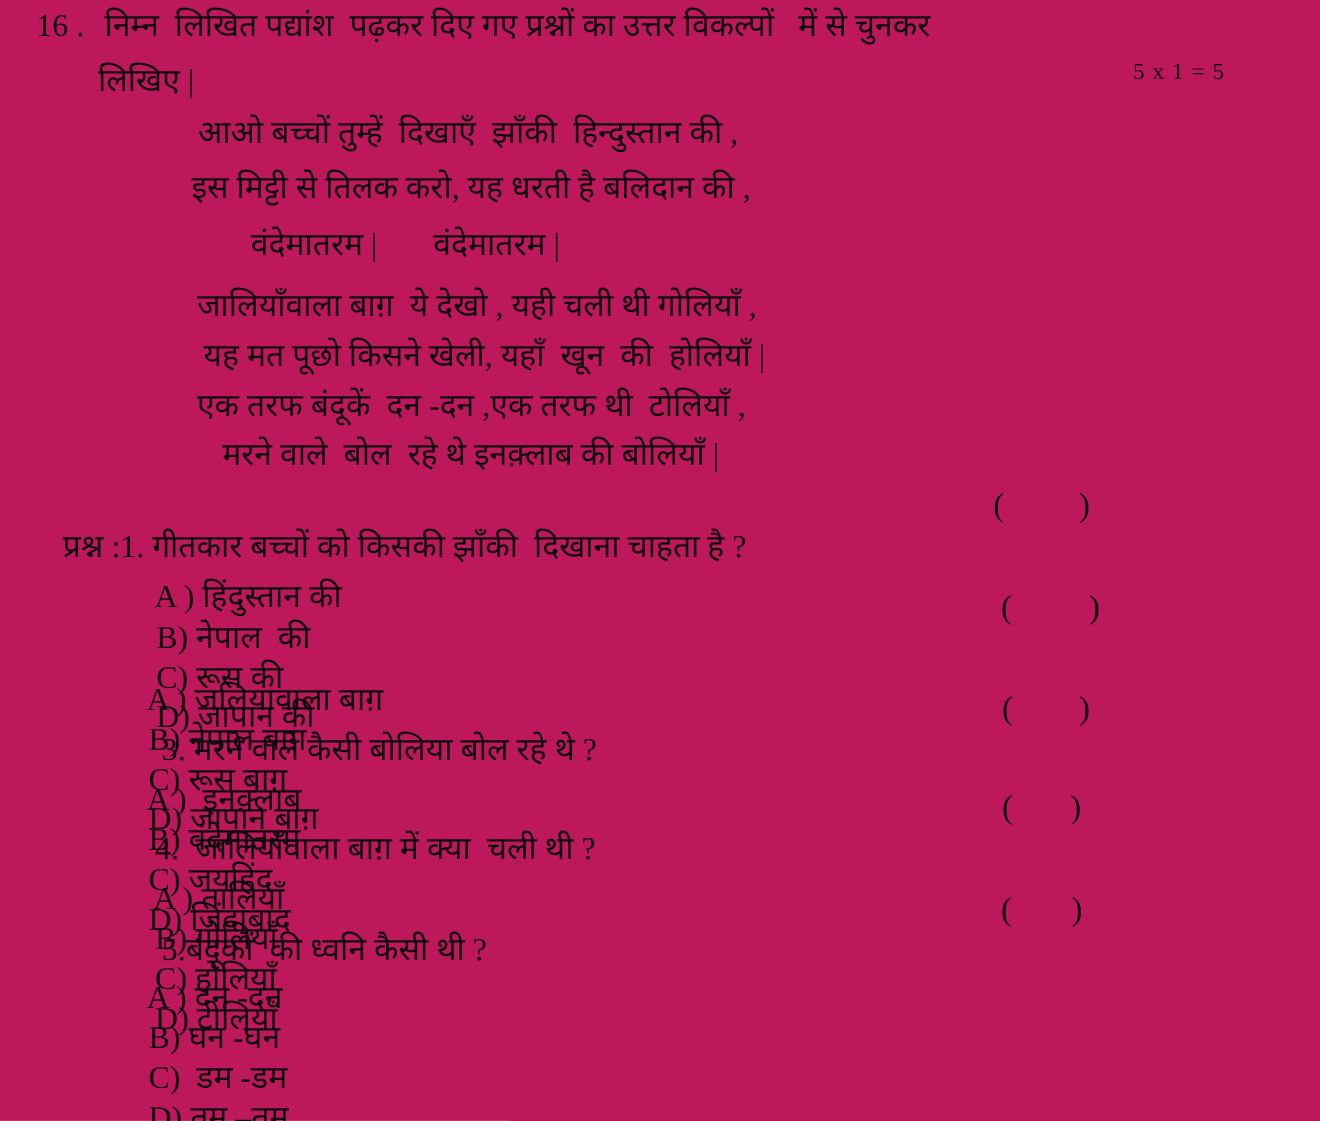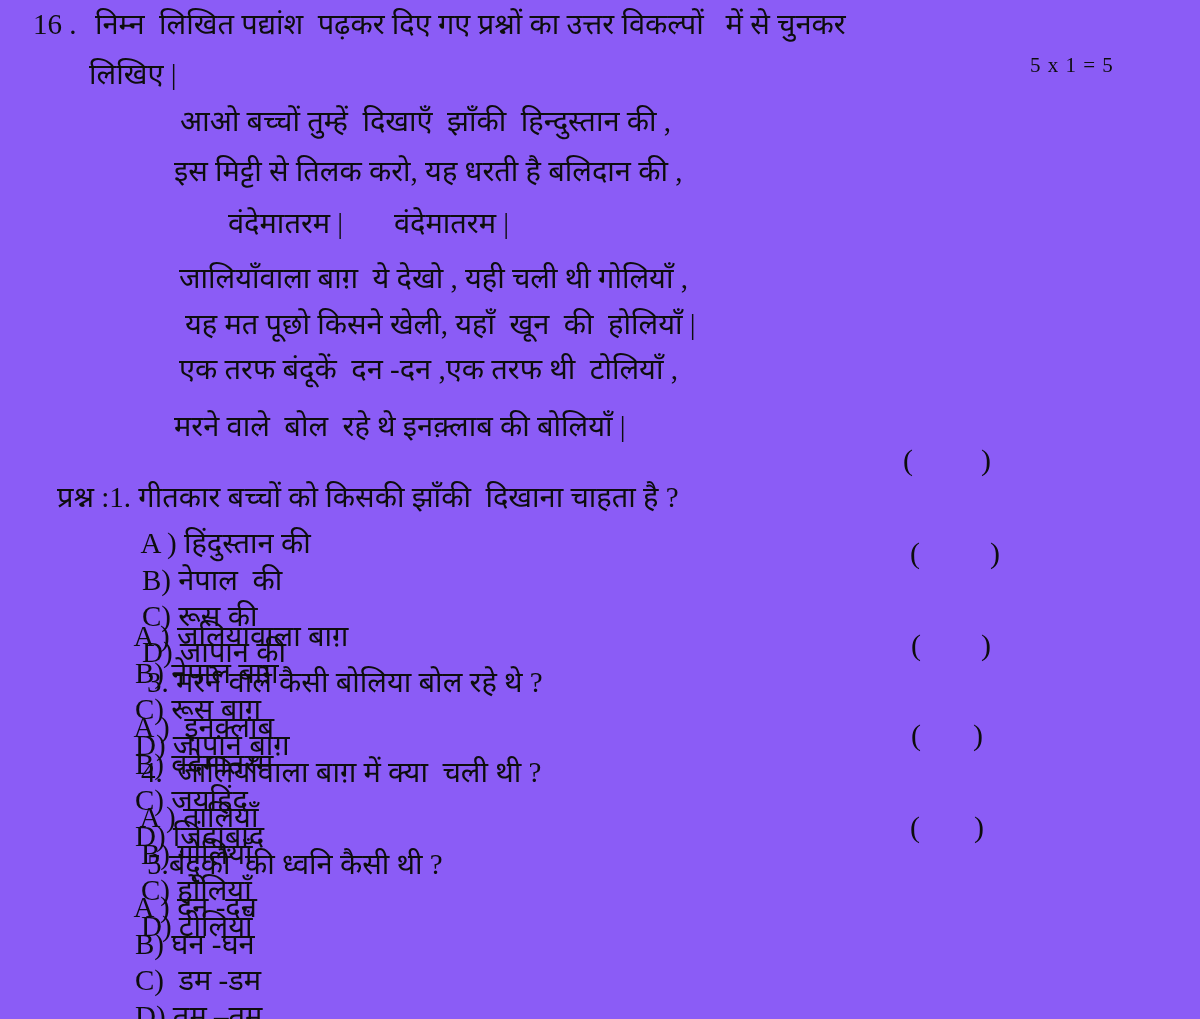--- a/index.html
+++ b/index.html
@@ -4,21 +4,21 @@
 <style>
   html, body {
     margin: 0;
     padding: 0;
     background: #ffffff;
   }
   #page {
     position: relative;
     width: 1200px;
     height: 1019px;
-    background: #8b5cf6;
+    background: #be185d;
     color: #0d0d0d;
     font-family: "Liberation Serif", "DejaVu Serif", serif;
     overflow: hidden;
   }
   .line {
     position: absolute;
     white-space: pre;
     font-size: 29px;
     line-height: 1.25;
   }
@@ -39,21 +39,21 @@
   .h1  { left: 95px;  top: 6px;  }
   .h2  { left: 89px;  top: 56px; }
   .mk  { left: 1030px; top: 52px; }
   
   .p1 { left: 180px; top: 103px; }
   .p2 { left: 174px; top: 153px; }
   .p3 { left: 228px; top: 205px; }
   .p4 { left: 179px; top: 260px; text-align: right; }
   .p5 { left: 185px; top: 306px; }
   .p6 { left: 179px; top: 351px; }
-  .p7 { left: 174px; top: 396px; margin-top: 12px; }
+  .p7 { left: 202px; top: 396px; }
   
   .q1 { left: 28px;  top: 443px; }
   .o1 { left: 113px; top: 489px; }
   .q2 { left: 108px; top: 536px; }
   .o2 { left: 106px; top: 582px; }
   .q3 { left: 118px; top: 628px; }
   .o3 { left: 106px; top: 673px; }
   .q4 { left: 112px; top: 718px; }
   .o4 { left: 112px; top: 763px; }
   .q5 { left: 118px; top: 810px; }

